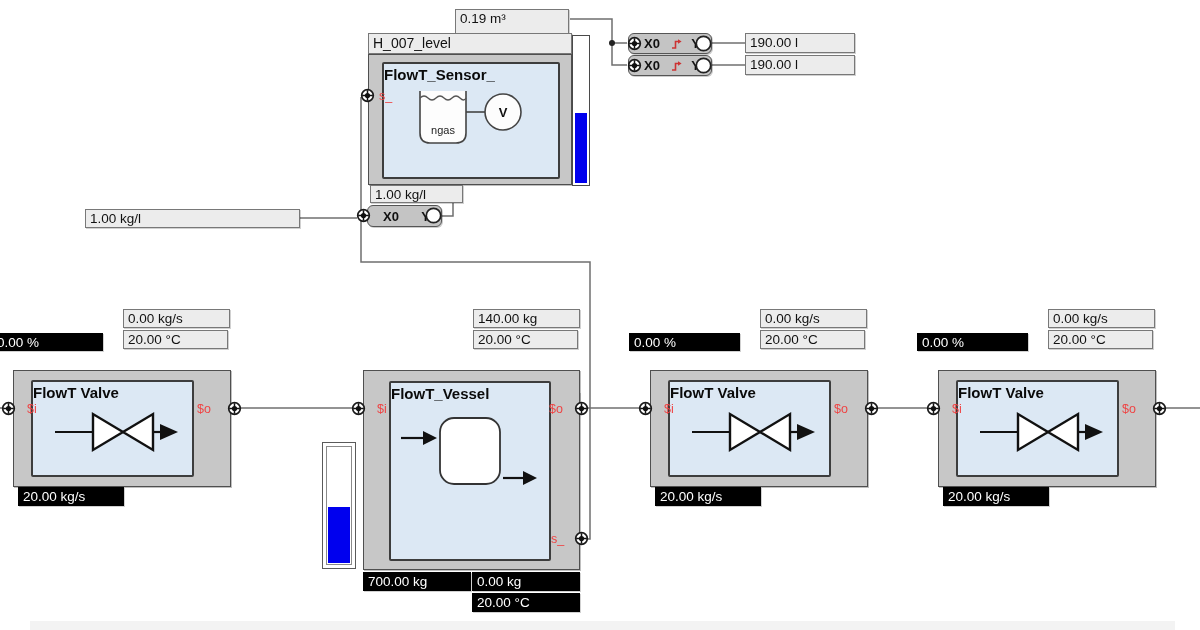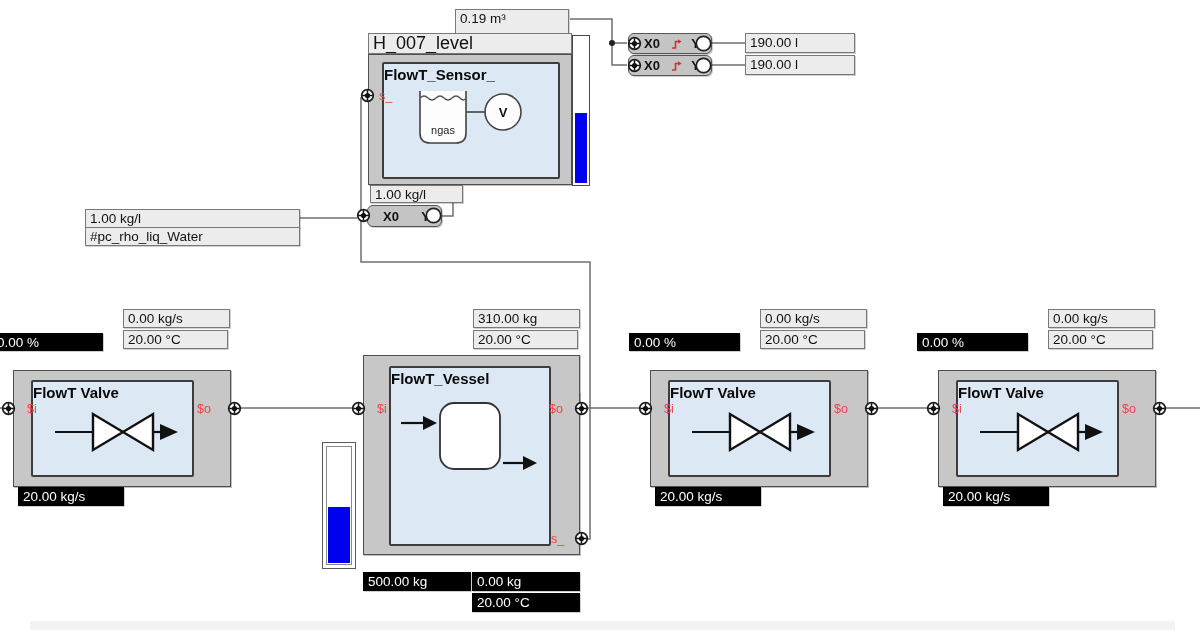--- a/index.html
+++ b/index.html
@@ -40,21 +40,21 @@
   .v-inner{left:17px;top:9px;width:163px;height:97px;}
   .v-sp{left:5px;top:182px;width:106px;height:19px;}
   .v-pin{left:-12px;top:96px;}
   .v-pout{left:214px;top:96px;}
   .v-pinlbl{left:14px;top:97px;}
   .v-poutlbl{left:184px;top:97px;}
   
   .ves-mass{left:110px;top:4px;width:107px;height:19px;}
   .ves-temp{left:110px;top:25px;width:105px;height:19px;}
   .ves-name{left:0;top:47px;width:217px;height:18px;font-size:14px;margin-top:40px;}
-  .ves-block{left:0;top:50px;width:217px;height:200px;}
+  .ves-block{left:0;top:65px;width:217px;height:200px;}
   .ves-inner{left:25px;top:10px;width:162px;height:180px;}
   .ves-m1{left:0;top:267px;width:108px;height:19px;}
   .ves-m2{left:109px;top:267px;width:108px;height:19px;}
   .ves-t2{left:109px;top:288px;width:108px;height:19px;}
   .bottom-band{position:absolute;left:30px;top:621px;width:1145px;height:9px;background:#f3f3f3;z-index:0;}
 </style>
 </head>
 <body>
 
 <div class="canvas">
@@ -73,21 +73,21 @@
       <path d="M240,408 H352"></path>
       <path d="M586,408 H642"></path>
       <path d="M876,408 H932"></path>
       <path d="M1164,408 H1200"></path>
     </g>
     <circle cx="612" cy="43" r="3" fill="#222"></circle>
   </svg>
 
   <div class="lbl" style="left:455px;top:9px;width:114px;height:30px;">0.19 m³</div>
 
-  <div class="lbl" style="left:368px;top:33px;width:204px;height:21px;font-size:18px;">H_007_level</div>
+  <div class="lbl" style="left:368px;top:33px;width:204px;height:21px;font-size:14px;">H_007_level</div>
 
   <div class="block" style="left:368px;top:54px;width:204px;height:131px;">
     <div class="inner" style="left:13px;top:7px;width:178px;height:117px;">
       <div class="title">FlowT_Sensor_</div>
       <svg width="174" height="90" viewBox="0 0 174 90" style="margin-top:0">
         <path d="M36,8 v42 q0,10 10,10 h26 q10,0 10,-10 v-42" fill="#fdfdfd" stroke="#444" stroke-width="1.6"></path>
         <path d="M36,15 q4,-4 8,0 t8,0 t8,0 t8,0 t8,0 t6,0" fill="none" stroke="#555" stroke-width="1.3"></path>
         <text x="59" y="51" font-size="11" text-anchor="middle" fill="#222" font-family="Liberation Sans, sans-serif">ngas</text>
         <line x1="82" y1="29" x2="101" y2="29" stroke="#444" stroke-width="1.6"></line>
         <circle cx="119" cy="29" r="18" fill="#fdfdfd" stroke="#444" stroke-width="1.6"></circle>
@@ -122,21 +122,20 @@
         <path d="M7.5 2.2 V12.8 M2.2 7.5 H12.8" stroke="#101010" stroke-width="1.5"></path>
       </svg>
   </span>
   <span class="ycircle" style="left:425px;top:207px;">
     <svg width="17" height="17" viewBox="0 0 17 17">
         <circle cx="8.5" cy="8.5" r="7.2" fill="#fff" stroke="#222" stroke-width="1.7"></circle>
       </svg>
   </span>
 
   <div class="lbl" style="left:85px;top:209px;width:215px;height:19px;">1.00 kg/l</div>
-  <div class="lbl" style="left:85px;top:227px;width:215px;height:19px;">#pc_rho_liq_Water</div>
 
   <div class="conv" style="left:628px;top:33px;width:84px;height:21px;">
     <span>X0</span>
     <svg width="14" height="14" viewBox="0 0 14 14">
       <path d="M3,11 H6.5 V4.5 H10" fill="none" stroke="#cc3333" stroke-width="1.6"></path>
       <path d="M9,2.2 L12.6,4.5 L9,6.8 Z" fill="#cc3333"></path>
     </svg>
     <span>Y</span>
   </div>
   <span class="port" style="left:627px;top:36px;">
@@ -204,21 +203,21 @@
       <svg width="15" height="15" viewBox="0 0 15 15">
           <circle cx="7.5" cy="7.5" r="5.8" fill="#fff" stroke="#1a1a1a" stroke-width="1.7"></circle>
           <circle cx="7.5" cy="7.5" r="2.6" fill="#101010"></circle>
           <path d="M7.5 2.2 V12.8 M2.2 7.5 H12.8" stroke="#101010" stroke-width="1.5"></path>
         </svg>
     </span>
     <div class="lbl dark v-sp">20.00 kg/s</div>
   </div>
 
   <div class="group" style="left:363px;top:305px;width:260px;height:320px;">
-    <div class="lbl ves-mass">310.00 kg</div>
+    <div class="lbl ves-mass">140.00 kg</div>
     <div class="lbl ves-temp">20.00 °C</div>
     <div class="lbl ves-name">H_007_water</div>
     <div class="block ves-block">
       <div class="inner ves-inner">
         <div class="title">FlowT_Vessel</div>
         <svg width="158" height="120" viewBox="0 0 158 120">
           <line x1="10" y1="36" x2="32" y2="36" stroke="#111" stroke-width="2.2"></line>
           <polygon points="32,29 32,43 46,36" fill="#111"></polygon>
           <rect x="49" y="16" width="60" height="66" rx="14" fill="#fff" stroke="#333" stroke-width="1.8"></rect>
           <line x1="112" y1="76" x2="132" y2="76" stroke="#111" stroke-width="2.2"></line>
@@ -248,21 +247,21 @@
           <circle cx="7.5" cy="7.5" r="5.8" fill="#fff" stroke="#1a1a1a" stroke-width="1.7"></circle>
           <circle cx="7.5" cy="7.5" r="2.6" fill="#101010"></circle>
           <path d="M7.5 2.2 V12.8 M2.2 7.5 H12.8" stroke="#101010" stroke-width="1.5"></path>
         </svg>
     </span>
     <div class="indicator2" style="left:-41px;top:137px;width:34px;height:127px;">
       <div class="well">
           <div class="fill" style="height:56px;"></div>
         </div>
     </div>
-    <div class="lbl dark ves-m1">500.00 kg</div>
+    <div class="lbl dark ves-m1">700.00 kg</div>
     <div class="lbl dark ves-m2">0.00 kg</div>
     <div class="lbl dark ves-t2">20.00 °C</div>
   </div>
 
   <div class="group" style="left:650px;top:305px;width:250px;height:210px;">
     <div class="lbl v-flow">0.00 kg/s</div>
     <div class="lbl v-temp">20.00 °C</div>
     <div class="lbl dark v-pct">0.00 %</div>
     <div class="block v-block">
       <div class="inner v-inner">

